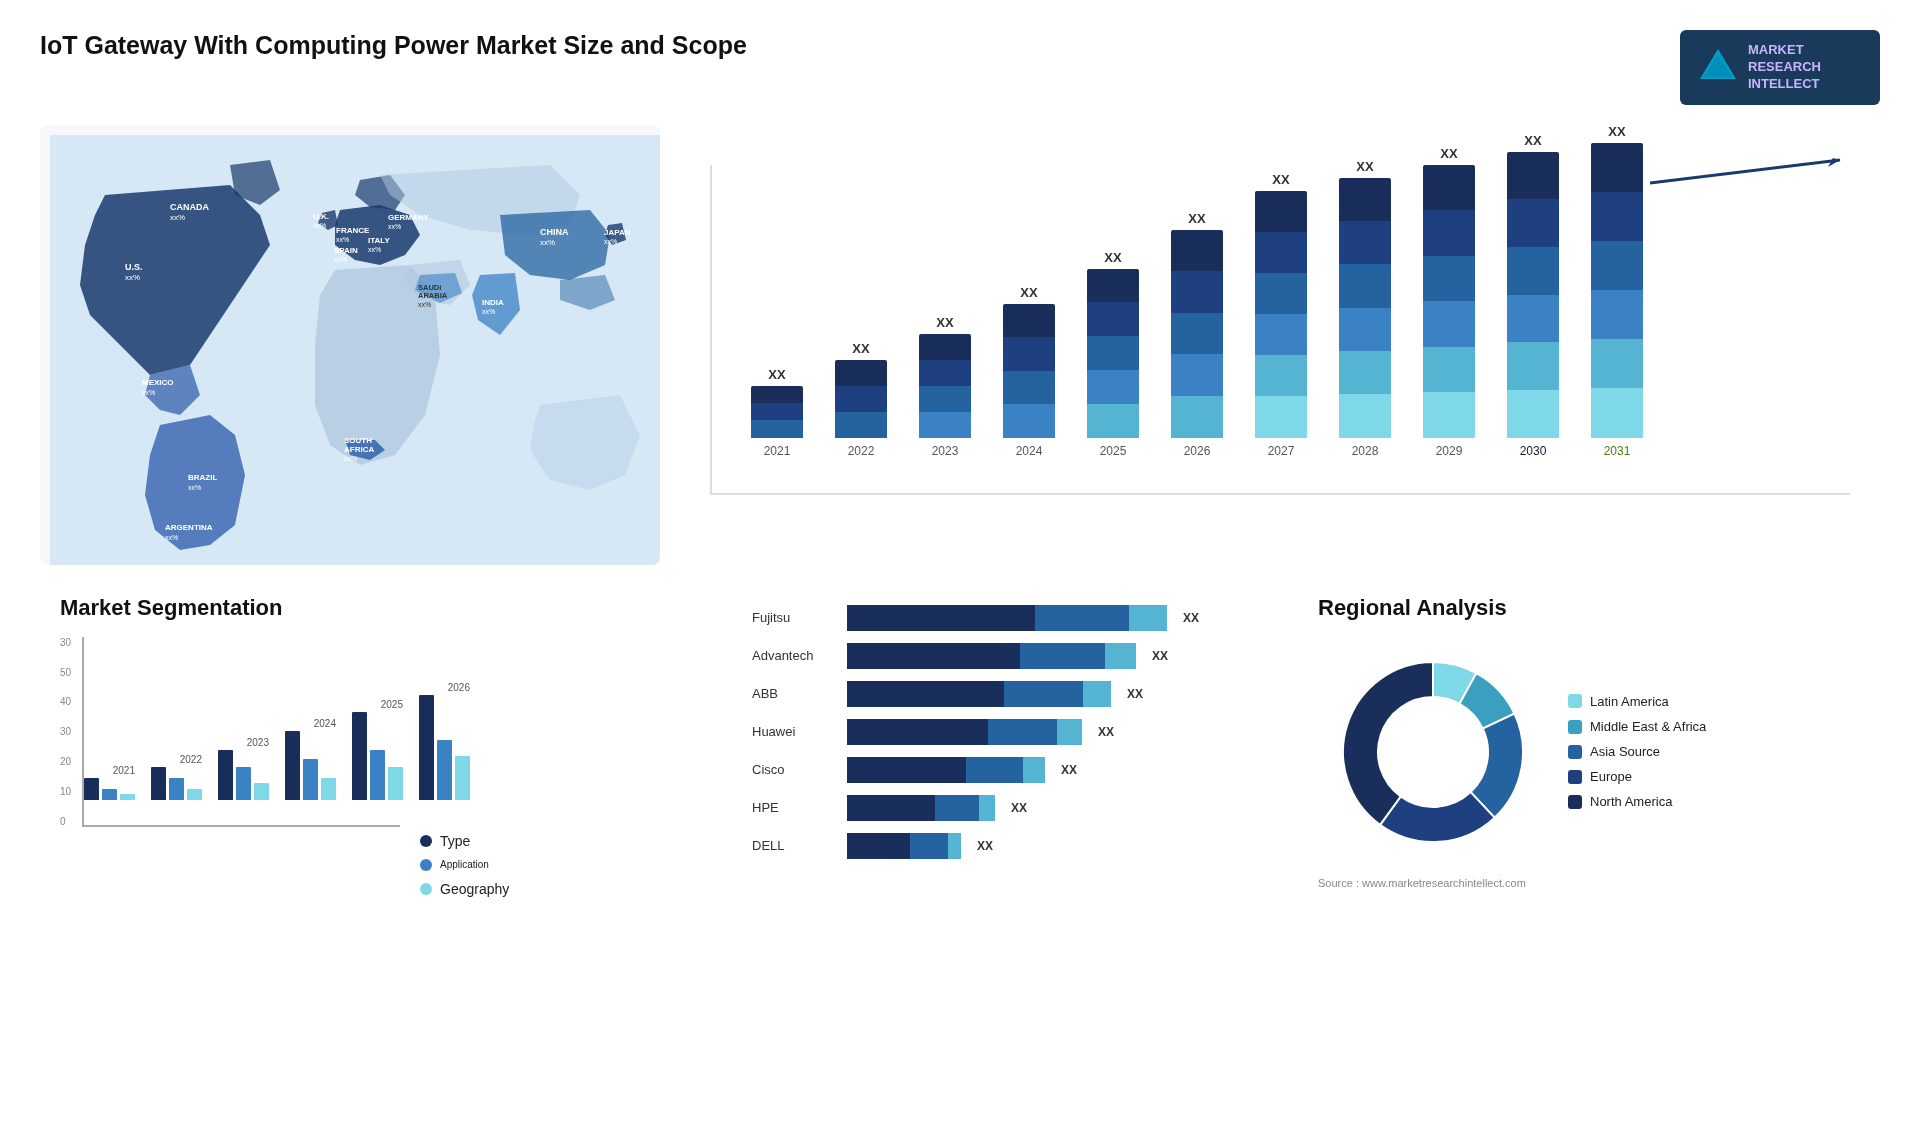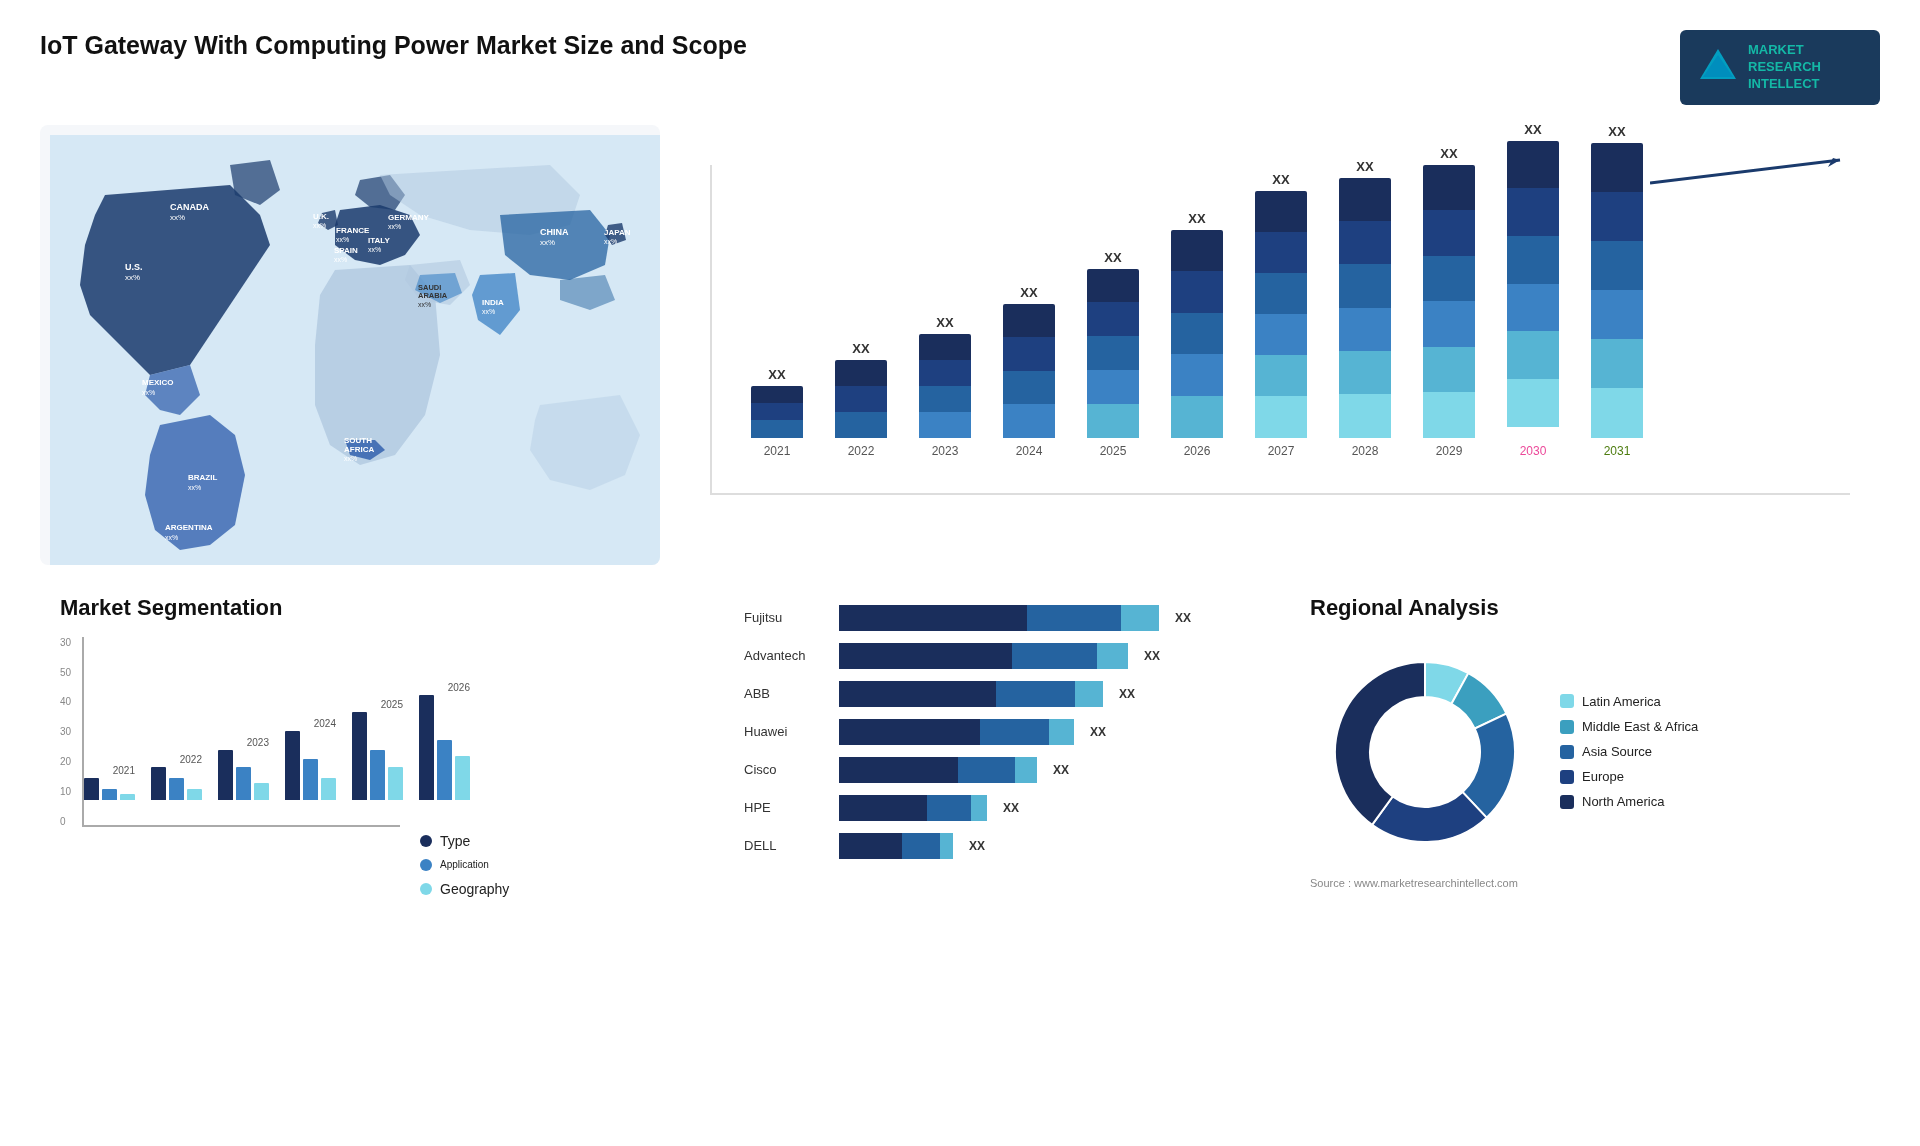--- a/index.html
+++ b/index.html
@@ -23,21 +23,21 @@
       font-size: 25px;
       font-weight: 700;
       color: #111;
       max-width: 900px;
       line-height: 1.2;
     }
     .logo-box {
       display: flex;
       align-items: center;
       background: #1a3a5c;
-      color: #14b8a6;
+      color: #c4b5fd;
       padding: 12px 18px;
       border-radius: 6px;
       gap: 10px;
       min-width: 200px;
     }
     .logo-icon {
       width: 40px;
       height: 40px;
     }
     .logo-text {
@@ -132,21 +132,21 @@
     .regional-legend {
       display: flex;
       flex-direction: column;
       gap: 10px;
     }
 
     
     .bottom-grid {
       display: grid;
       grid-template-columns: 620px 1fr 1fr;
-      gap: 20px;
+      gap: 28px;
       margin-top: 0;
     }
   </style>
 </head>
 <body>
 
 <div class="header">
   <h1 class="header-title">IoT Gateway With Computing Power Market Size and Scope</h1>
   <div class="logo-box">
     <svg class="logo-icon" viewBox="0 0 40 40">
@@ -363,21 +363,21 @@
           <div style="display: flex; flex-direction: column; align-items: center; position: relative; width: 70px;">
             <div style="font-size: 13px; font-weight: 700; color: rgb(51, 51, 51); margin-bottom: 4px;">XX</div>
             <div style="width: 52px; height: 286px; display: flex; flex-direction: column; border-radius: 2px 2px 0px 0px; overflow: hidden;">
               <div style="width: 100%; height: 47.6667px; background: rgb(26, 46, 92);"></div>
               <div style="width: 100%; height: 47.6667px; background: rgb(30, 64, 128);"></div>
               <div style="width: 100%; height: 47.6667px; background: rgb(37, 99, 160);"></div>
               <div style="width: 100%; height: 47.6667px; background: rgb(59, 130, 196);"></div>
               <div style="width: 100%; height: 47.6667px; background: rgb(86, 180, 211);"></div>
               <div style="width: 100%; height: 47.6667px; background: rgb(127, 216, 232);"></div>
             </div>
-            <div style="font-size: 12px; color: #ec4899; margin-top: 17px;">2030</div>
+            <div style="font-size: 12px; color: #0f172a; margin-top: 6px;">2030</div>
           </div>
           <div style="display: flex; flex-direction: column; align-items: center; position: relative; width: 70px;">
             <div style="font-size: 13px; font-weight: 700; color: rgb(51, 51, 51); margin-bottom: 4px;">XX</div>
             <div style="width: 52px; height: 295px; display: flex; flex-direction: column; border-radius: 2px 2px 0px 0px; overflow: hidden;">
               <div style="width: 100%; height: 49.1667px; background: rgb(26, 46, 92);"></div>
               <div style="width: 100%; height: 49.1667px; background: rgb(30, 64, 128);"></div>
               <div style="width: 100%; height: 49.1667px; background: rgb(37, 99, 160);"></div>
               <div style="width: 100%; height: 49.1667px; background: rgb(59, 130, 196);"></div>
               <div style="width: 100%; height: 49.1667px; background: rgb(86, 180, 211);"></div>
               <div style="width: 100%; height: 49.1667px; background: rgb(127, 216, 232);"></div>

